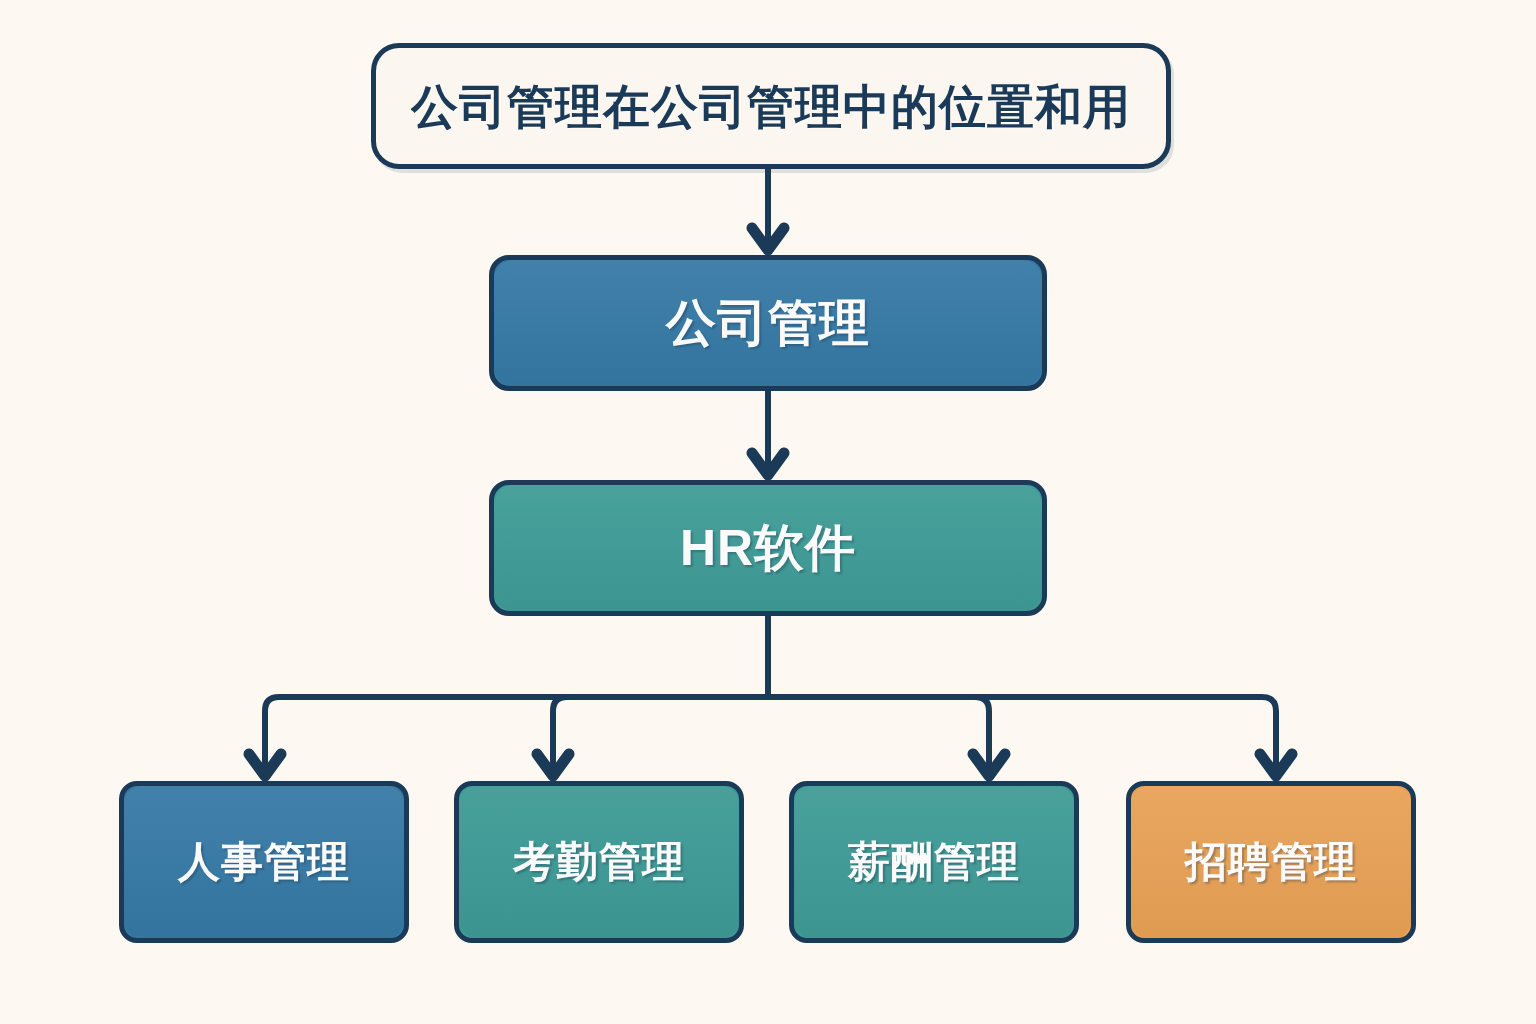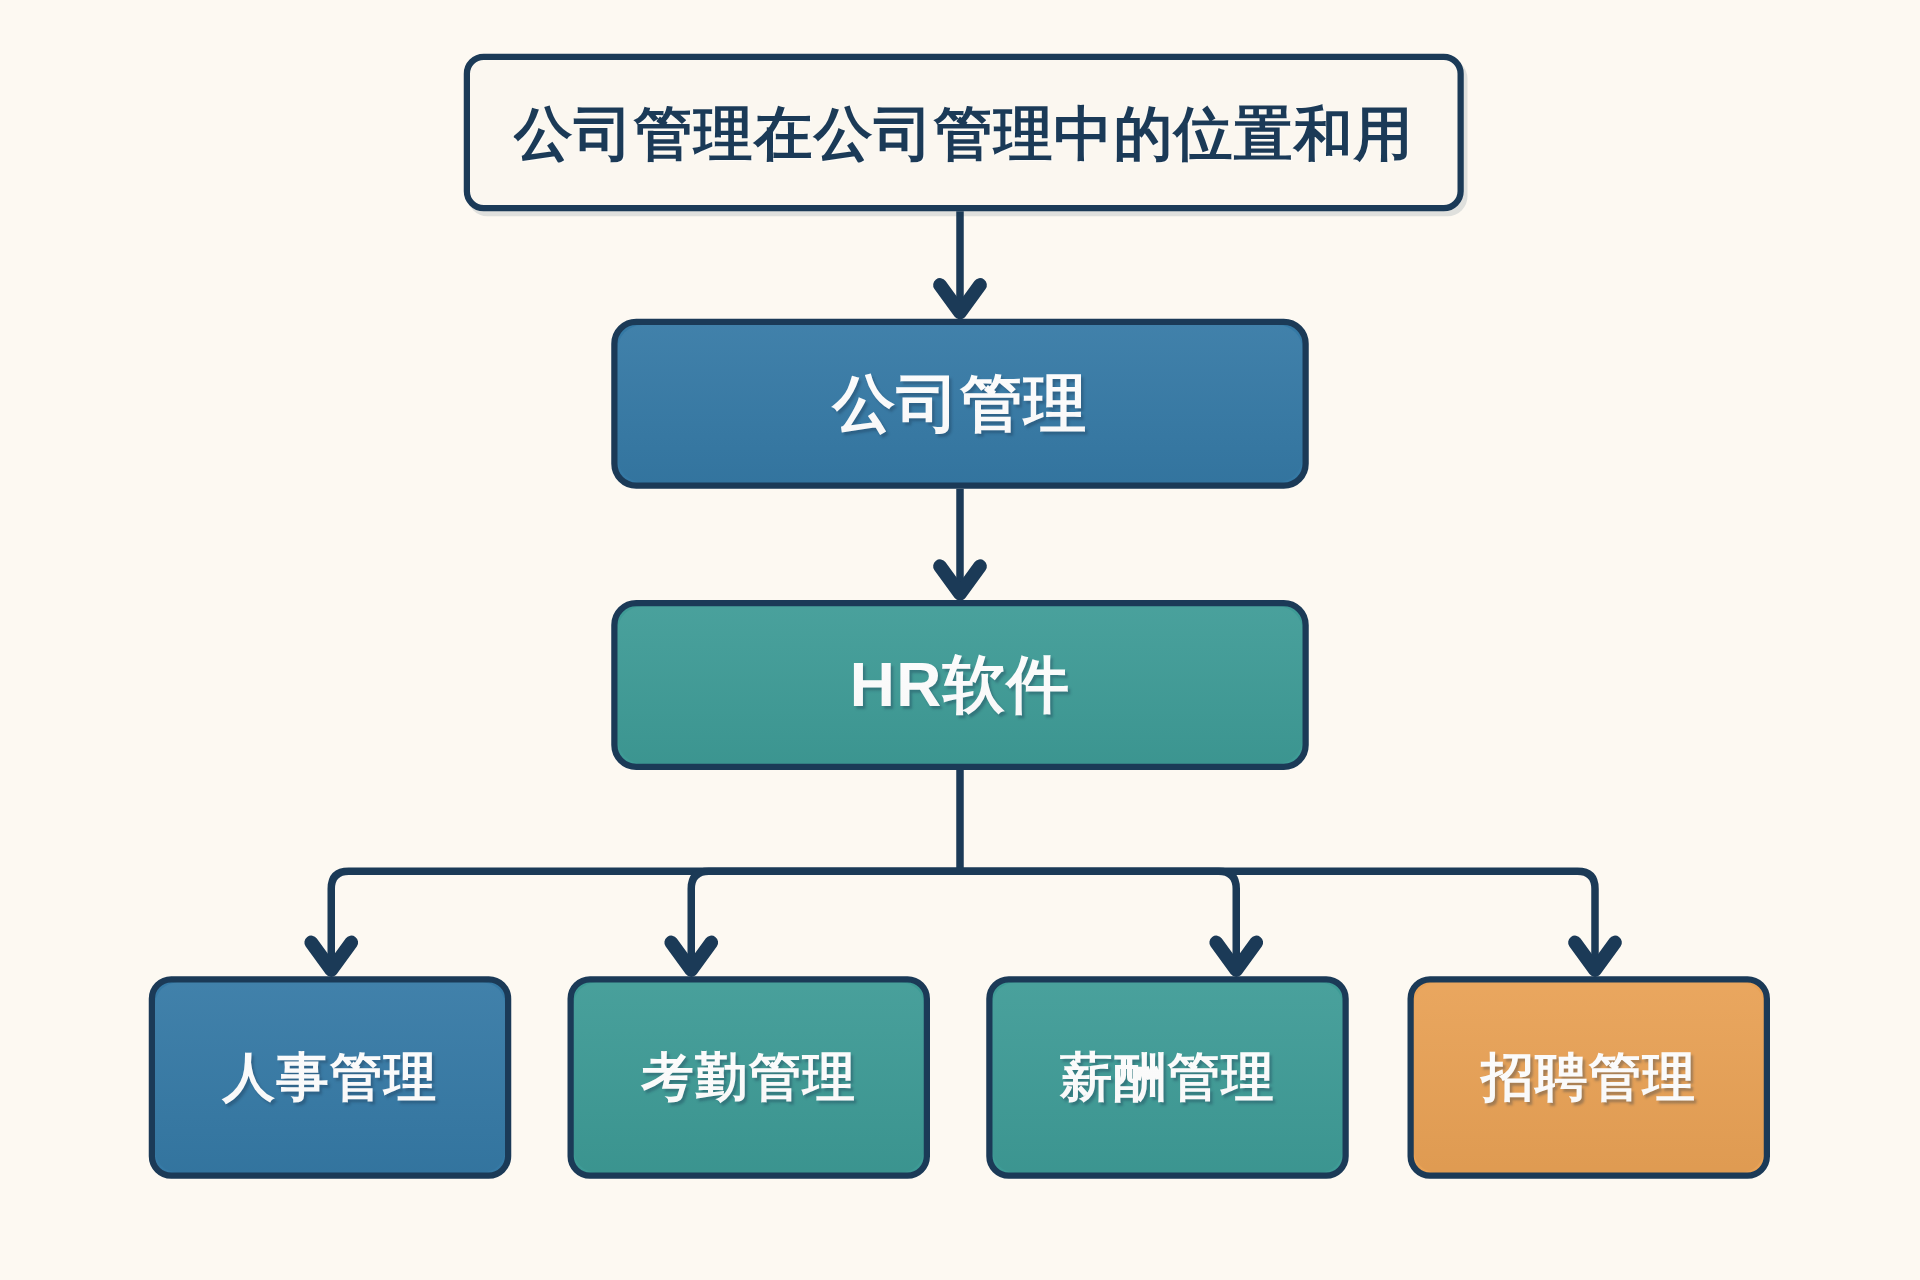--- a/index.html
+++ b/index.html
@@ -41,21 +41,21 @@
     z-index: 2;
   }
 
   
   .node.root {
     left: 371px;
     top: 43px;
     width: 800px;
     height: 126px;
     background: #FBF7F0;
-    border-radius: 16px;
+    border-radius: 28px;
     box-shadow: 3px 4px 0 rgba(27,58,87,0.13);
   }
   .node.root .label {
     font-size: 47px;
     font-weight: bold;
     color: #1B3A57;
     line-height: 1;
     white-space: nowrap;
     overflow: hidden;
     text-shadow: 1px 1px 0 rgba(255,255,255,0.55);

